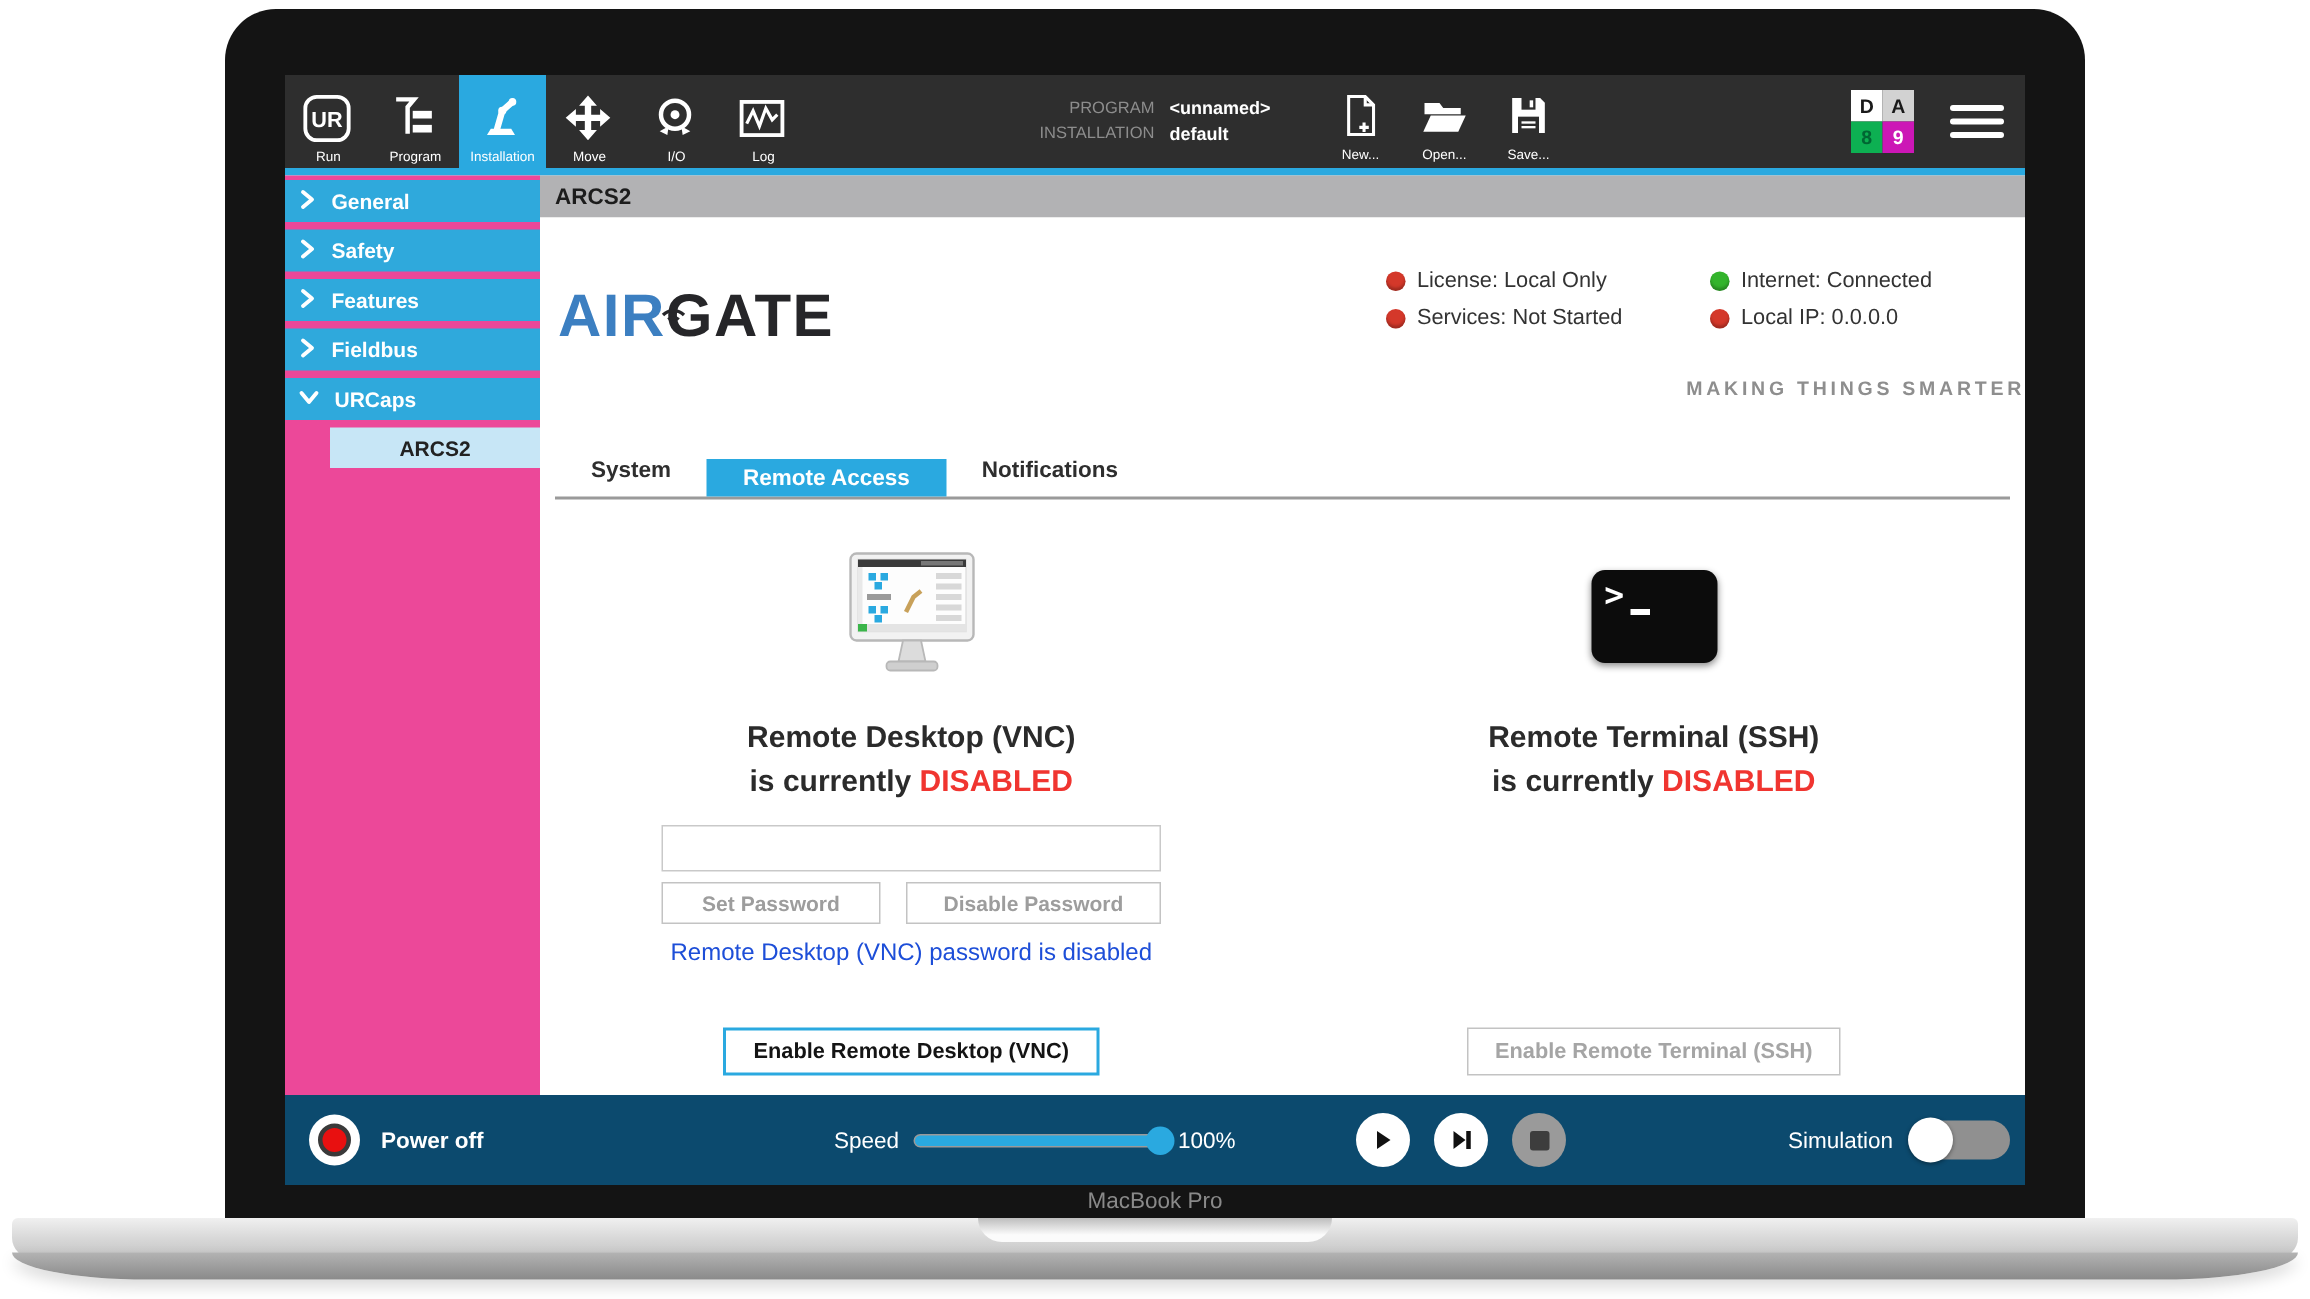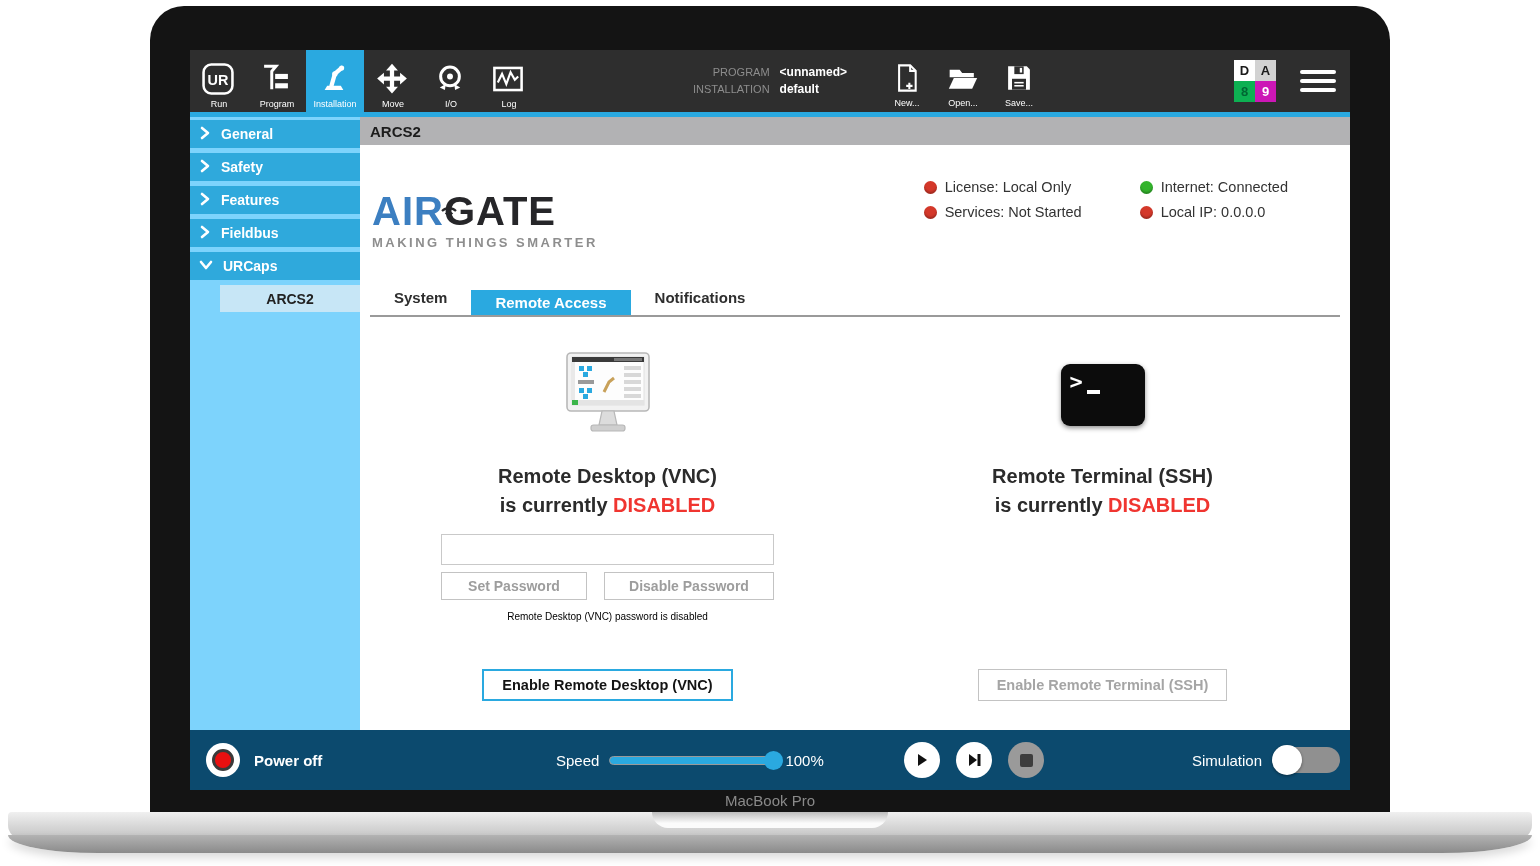--- a/index.html
+++ b/index.html
@@ -47,39 +47,39 @@
                 font-size:13px; font-weight:bold; }
   .bd-d { background:#ffffff; color:#1a1a1a; }
   .bd-a { background:#d2d2d2; color:#1a1a1a; }
   .bd-8 { background:#0db052; color:#063; }
   .bd-9 { background:#cc17b6; color:#fff; }
   .hamburger { align-self:center; margin:0 14px 0 24px; cursor:pointer; }
   .hamburger div { width:36px; height:4px; background:#fff; border-radius:2px; margin:5px 0; }
 
   
   .main-row { flex:1; display:flex; min-height:0; }
-  .sidebar { width:170px; background:#7dd3fc; padding-top:3px; }
+  .sidebar { width:170px; background:#ec4899; padding-top:3px; }
   .side-item { height:28px; background:#2fa9dc; color:#fff; font-weight:bold; font-size:14px;
                display:flex; align-items:center; gap:10px; padding-left:9px;
                margin-bottom:5px; cursor:pointer; }
   .side-sub { height:27px; margin-left:30px; background:#c7e6f6; color:#222;
               font-weight:bold; font-size:14px; display:flex; align-items:center;
               justify-content:center; cursor:pointer; }
 
   .content { flex:1; display:flex; flex-direction:column; min-width:0; }
   .title-bar { height:28px; background:#b2b2b4; color:#1c1c1c; font-weight:bold;
                font-size:15px; display:flex; align-items:center; padding-left:10px; }
   .panel { flex:1; position:relative; background:#fff; }
 
   .brand { margin:16px 0 0 12px; }
   .brand-name { font-size:40px; font-weight:600; letter-spacing:1px; line-height:42px; position:relative;margin-top:45px; }
   .brand-air { color:#3c7fc1; }
   .brand-gate { color:#262629; }
   .brand-wifi { position:absolute; left:66px; top:-8px; }
-  .brand-tagline { color:#8e8e8e; font-weight:bold; font-size:13px; letter-spacing:2.5px; margin-top:3px; }
+  .brand-tagline { color:#8e8e8e; font-weight:bold; font-size:13px; letter-spacing:2.5px; margin-top:19px;text-align:right; }
 
   .status-grid { position:absolute; top:34px; right:62px; display:grid;
                  grid-template-columns:auto auto; column-gap:58px; row-gap:9px;
                  font-size:14.5px; color:#333; }
   .status-item { display:flex; align-items:center; gap:8px; white-space:nowrap; }
   .dot { width:13px; height:13px; border-radius:50%; }
   .dot.red { background:#d4382a; box-shadow:inset 0 -2px 2px rgba(0,0,0,.25); }
   .dot.green { background:#33b42c; box-shadow:inset 0 -2px 2px rgba(0,0,0,.25); }
 
   .tabs-row { display:flex; margin:30px 10px 0 10px; border-bottom:2px solid #9a9a9a;
@@ -93,21 +93,21 @@
   .svc-title { font-size:20px; font-weight:600; color:#2b2b2b; margin-top:26px; }
   .svc-status { font-size:20px; font-weight:600; color:#2b2b2b; margin-top:6px; }
   .svc-status .disabled { color:#f03530; font-weight:bold; }
   .pw-input { width:333px; height:31px; border:1px solid #c9c9c9; margin-top:17px;
               font-size:15px; padding:0 8px; outline:none; }
   .pw-btn-row { display:flex; gap:17px; margin-top:7px; }
   .btn-gray { border:1px solid #c3c3c3; background:#fff; color:#9d9d9d; font-weight:bold;
               font-size:14px; padding:5px 0; cursor:pointer; font-family:inherit; }
   .btn-set { width:146px; }
   .btn-dis { width:170px; }
-  .pw-note { font-size:10px; color:#000000; margin-top:11px; }
+  .pw-note { font-size:16px; color:#1d4ed8; margin-top:11px; }
   .btn-enable { margin-top:auto; border:2px solid #2aa9e0; background:#fff; color:#141414;
                 font-weight:bold; font-size:14.5px; padding:6px 18px; cursor:pointer;
                 font-family:inherit; }
   .btn-enable.off { border:1px solid #c3c3c3; color:#a5a5a5; padding:7px 18px; }
 
   .terminal-ico { width:84px; height:62px; background:#0c0c0c; border-radius:9px;
                   position:relative; box-shadow:0 2px 5px rgba(0,0,0,.45); }
   .terminal-ico .gt { position:absolute; left:9px; top:5px; color:#fff;
                       font-weight:bold; font-size:22px; font-family:"DejaVu Sans Mono",monospace; }
   .terminal-ico .us { position:absolute; left:26px; top:26px; width:13px; height:4px; background:#fff; }

